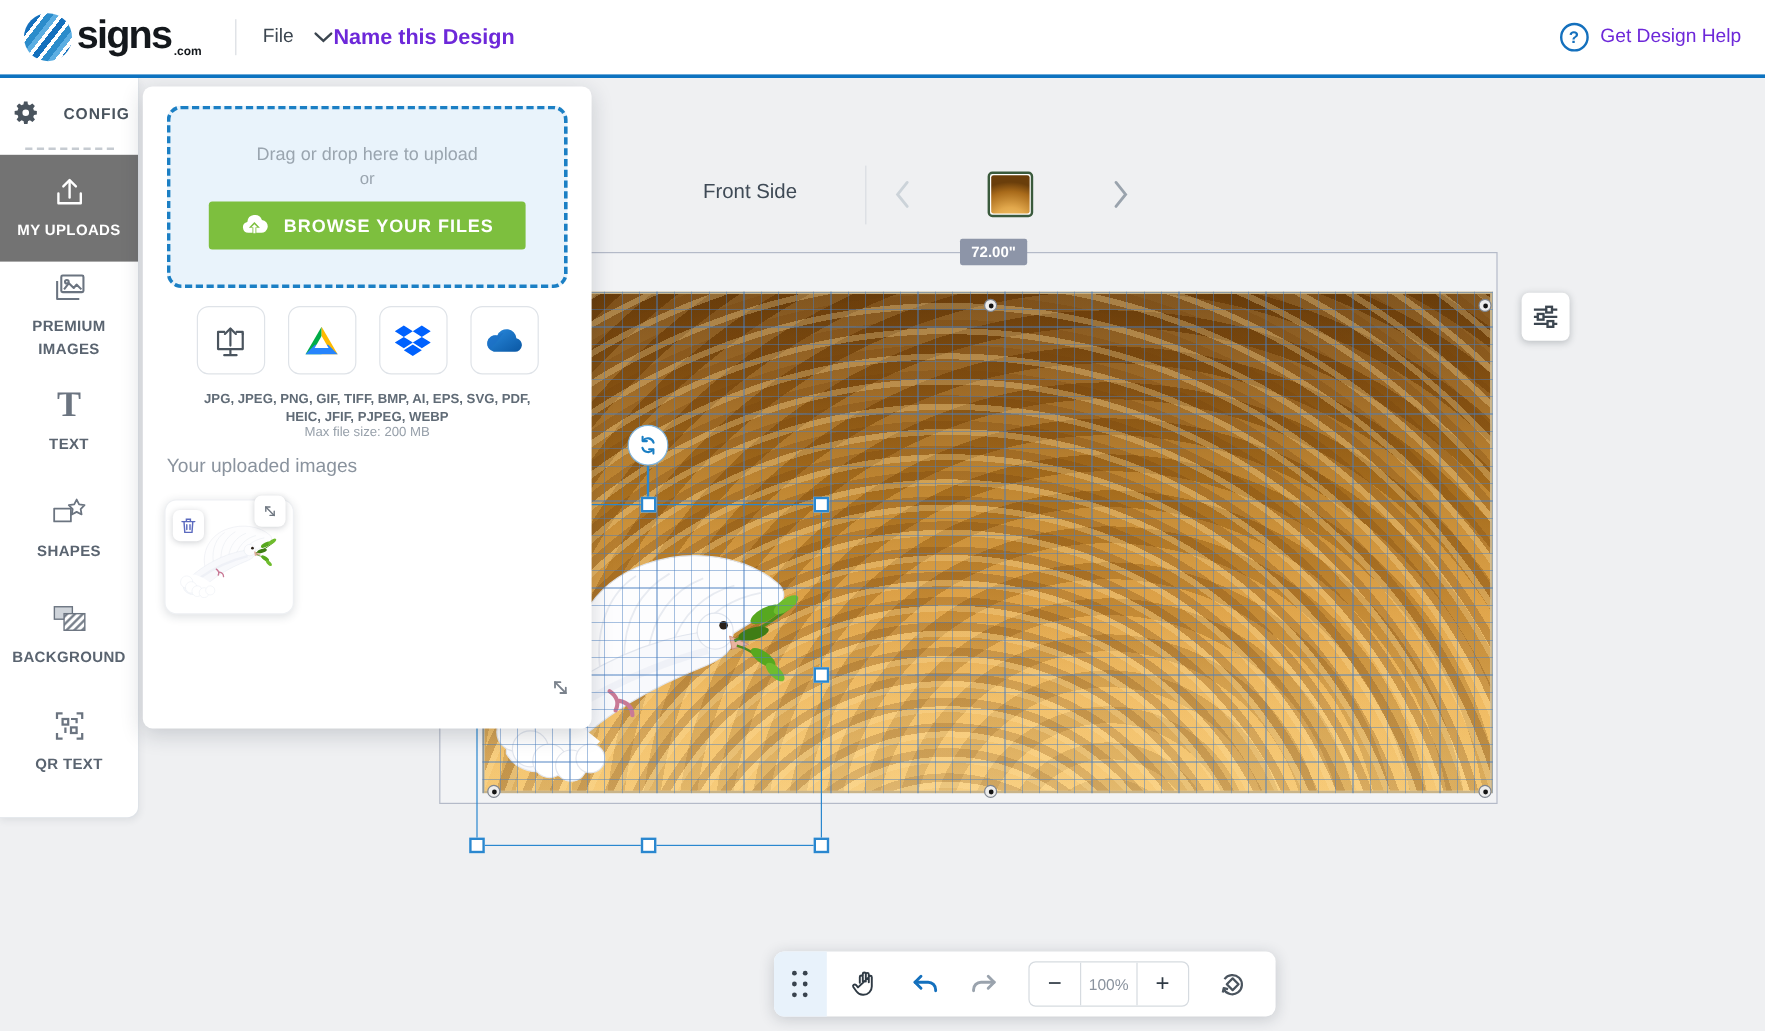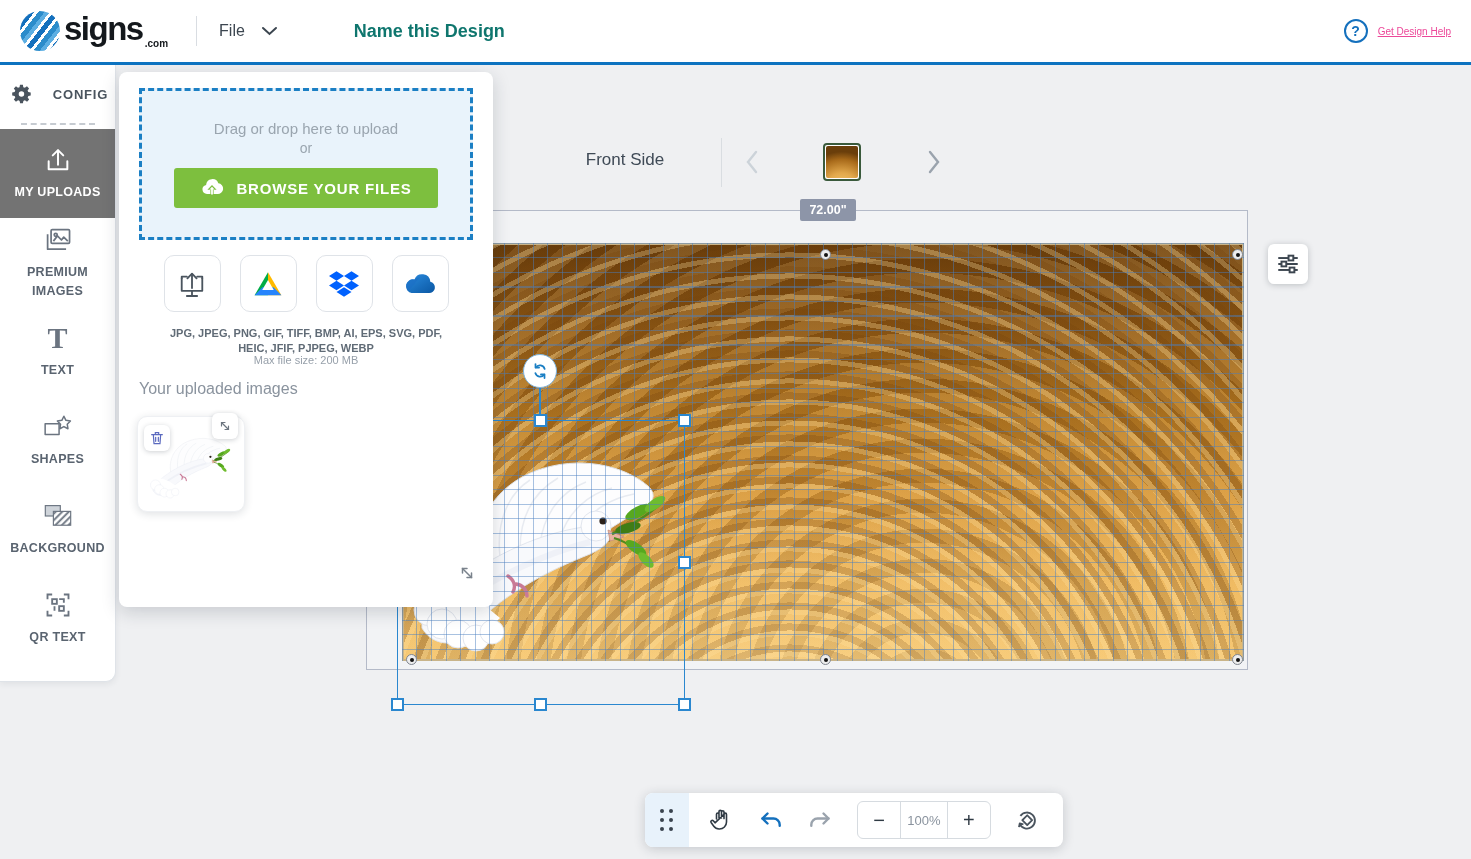--- a/index.html
+++ b/index.html
@@ -9,24 +9,24 @@
   
   .header { position:absolute; left:0; top:0; width:1471px; height:65px; background:#ffffff; border-bottom:3px solid #0d73c0; z-index:40; display:flex; align-items:center; }
   .logo { display:flex; align-items:flex-start; margin-left:20px; cursor:pointer; }
   .logo-circle { width:40px; height:40px; border-radius:50%; overflow:hidden;
      background:repeating-linear-gradient(128deg,#5caee2 0 4px,#ffffff 4px 7px,#1470bd 7px 12px,#ffffff 12px 15px,#2b8ccb 15px 20px); }
   .logo-text { font-size:33px; font-weight:800; color:#14181c; letter-spacing:-1.5px; line-height:36px; margin-left:4px;text-align:center; }
   .logo-tld { font-size:10px; font-weight:700; color:#14181c; align-self:flex-end; margin-left:2px; margin-bottom:2px; }
   .hdr-divider { width:1px; height:30px; background:#d9dde2; margin-left:28px; }
   .file-menu { display:flex; align-items:center; gap:16px; margin-left:22px; cursor:pointer; }
   .file-label { font-size:16px; color:#3c4650; }
-  .design-name { margin-left:76px; font-size:18px; font-weight:700; color:#0f766e; cursor:text; }
+  .design-name { font-size:18px; font-weight:700; color:#6d28d9; cursor:text; }
   .help { margin-left:auto; margin-right:20px; display:flex; align-items:center; gap:10px; cursor:pointer; }
   .help-bubble { width:24px; height:24px; border:2px solid #1470bd; border-radius:50%; display:flex; align-items:center; justify-content:center; font-size:14px; font-weight:700; color:#1470bd; }
-  .help-label { font-size:10px; color:#ec4899;text-decoration:underline; }
+  .help-label { font-size:16px; color:#6d28d9; }
 
   
   .sidebar { position:absolute; left:0; top:65px; width:116px; height:617px; background:#ffffff; border-right:1px solid #dfe3e8; border-bottom:1px solid #dfe3e8; border-radius:0 0 10px 0; box-shadow:0 2px 6px rgba(40,50,60,.08); z-index:20; }
   .config-row { height:58px; display:flex; align-items:center; justify-content:center; gap:16px; cursor:pointer; }
   .config-label { font-size:13px; font-weight:700; letter-spacing:.8px; color:#4a545e; }
   .side-dashes { width:74px; margin:0 auto 4px auto; border-top:2px dashed #c6cbd1; }
   .side-item { height:89px; display:flex; flex-direction:column; align-items:center; justify-content:center; gap:8px; cursor:pointer; text-align:center; }
   .side-item .lbl { font-size:12.5px; font-weight:700; letter-spacing:.3px; color:#5a6470; line-height:1.45; }
   .side-item.active { background:#737373; }
   .side-item.active .lbl { color:#ffffff; }
@@ -61,21 +61,21 @@
   
   .sel-box { position:absolute; left:397px; top:420px; width:288px; height:285px; border:1.5px solid #2a87cf; z-index:4; }
   .handle { position:absolute; width:13px; height:13px; background:#ffffff; border:2px solid #2a87cf; z-index:5; cursor:pointer; }
   .rotate-stem { position:absolute; left:539px; top:388px; width:1.5px; height:32px; background:#2a87cf; z-index:4; }
   .rotate-handle { position:absolute; left:523px; top:354px; width:34px; height:34px; border-radius:50%; background:#ffffff; border:1.5px solid #7fb4dd; display:flex; align-items:center; justify-content:center; z-index:5; cursor:pointer; }
 
   .tools-fab { position:absolute; left:1268px; top:244px; width:40px; height:40px; background:#ffffff; border-radius:6px; box-shadow:0 1px 6px rgba(40,50,60,.25); display:flex; align-items:center; justify-content:center; cursor:pointer; z-index:10; }
 
   
   .panel { position:absolute; left:119px; top:72px; width:374px; height:535px; background:#ffffff; border-radius:8px; box-shadow:0 5px 18px rgba(30,40,55,.18); z-index:30; }
-  .dropzone { position:absolute; left:20px; top:16px; width:334px; height:152px; border:3px dashed #1b7fc4; border-radius:0; background:#e9f3fb; display:flex; flex-direction:column; align-items:center; justify-content:center; cursor:pointer; }
+  .dropzone { position:absolute; left:20px; top:16px; width:334px; height:152px; border:3px dashed #1b7fc4; border-radius:12px; background:#e9f3fb; display:flex; flex-direction:column; align-items:center; justify-content:center; cursor:pointer; }
   .dz-text { font-size:15px; color:#9aa5af; }
   .dz-or { font-size:14px; color:#9aa5af; margin:3px 0 12px 0; }
   .browse-btn { width:264px; height:40px; background:#7dbf3e; border:none; border-radius:3px; color:#ffffff; font-family:"Liberation Sans",sans-serif; font-size:15px; font-weight:700; letter-spacing:.8px; display:flex; align-items:center; justify-content:center; gap:12px; cursor:pointer; }
   .sources { position:absolute; left:0; top:183px; width:374px; display:flex; justify-content:center; gap:19px; }
   .src-btn { width:57px; height:57px; background:#fff; border:1px solid #dfe3e8; border-radius:10px; display:flex; align-items:center; justify-content:center; cursor:pointer; }
   .formats { position:absolute; left:12px; top:254px; width:350px; text-align:center; font-size:11px; font-weight:700; color:#606b76; line-height:1.35; }
   .max-size { position:absolute; left:12px; top:282px; width:350px; text-align:center; font-size:11px; color:#97a0aa; }
   .uploaded-heading { position:absolute; left:20px; top:308px; font-size:16px; color:#8a939e; }
   .up-thumb { position:absolute; left:18px; top:344px; width:108px; height:96px; background:#ffffff; border:1px solid #eef0f3; border-radius:10px; box-shadow:0 2px 8px rgba(30,40,55,.14); cursor:pointer; }
   .thumb-btn { position:absolute; width:26px; height:26px; background:#ffffff; border-radius:6px; box-shadow:0 1px 5px rgba(30,40,55,.22); display:flex; align-items:center; justify-content:center; cursor:pointer; }

